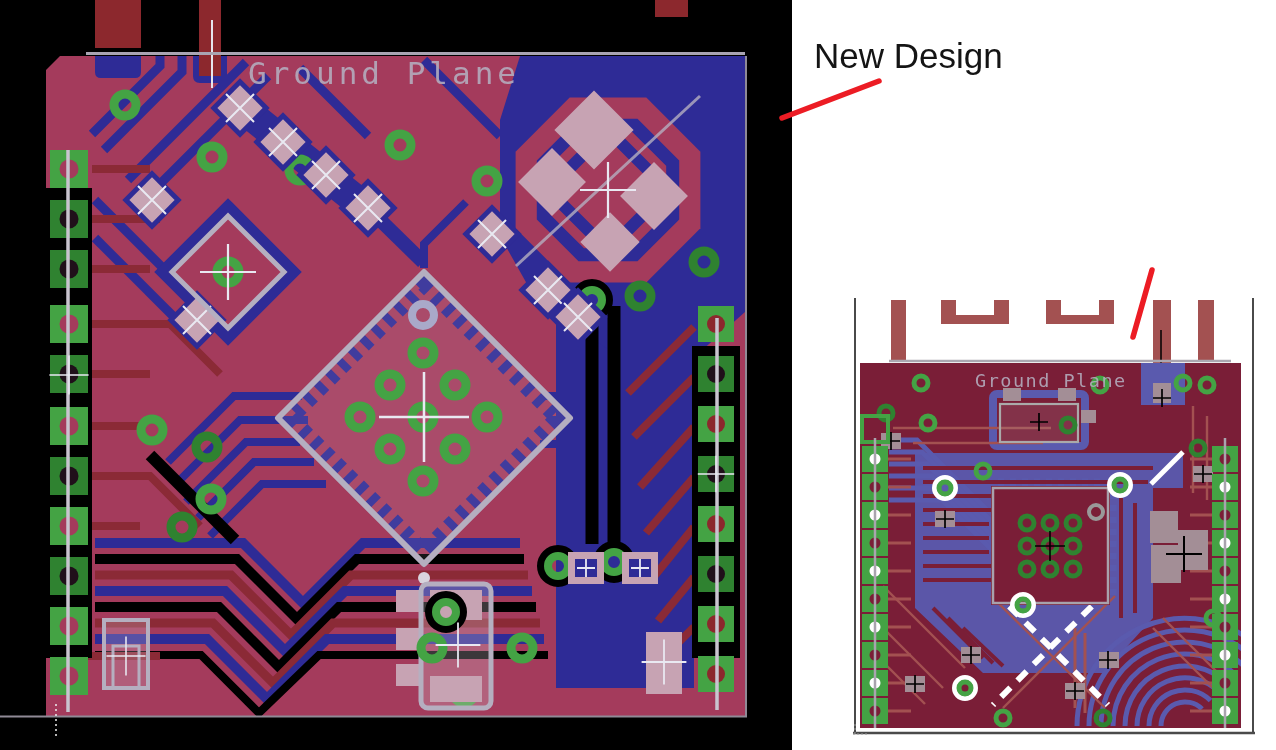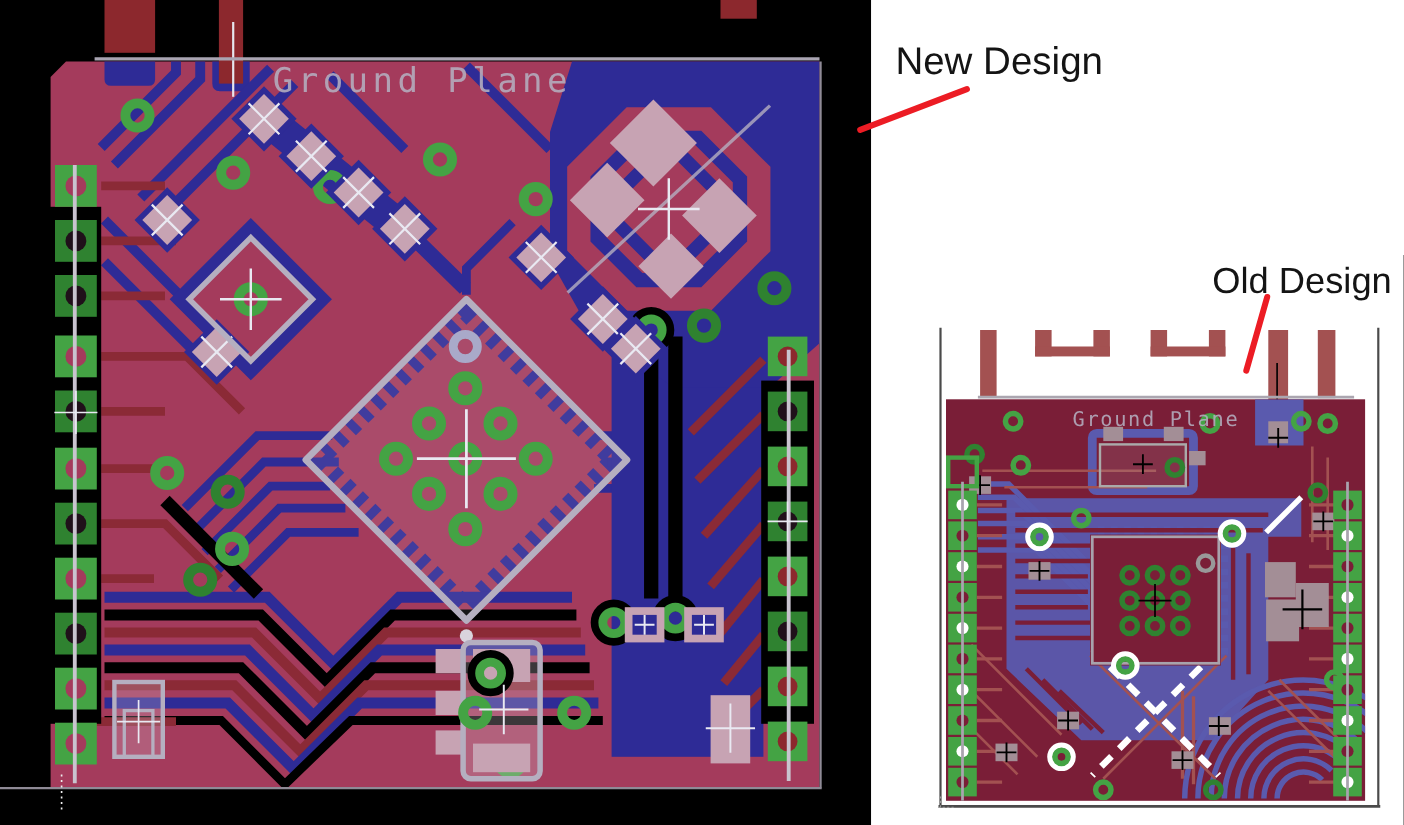--- a/index.html
+++ b/index.html
@@ -523,20 +523,19 @@
           <use href="#opadm" x="359" y="382"></use>
       <use href="#opadw" x="359" y="410"></use>
       <path d="M372,150 V440" stroke="#A9A4AE" stroke-width="2.5" fill="none"></path>
     </g>
   </g>
 
   <text class="gtext" x="122" y="99" font-size="18.5" letter-spacing="1.5">Ground Plane</text>
 </svg>
 
 <div id="new-label" class="anno-label">New Design</div>
-<div id="old-label" class="anno-label">Old Design</div>
 
 <svg id="anno-overlay" width="1276" height="750" viewBox="0 0 1276 750">
   <path class="anno-line" d="M782,118 L879,81"></path>
   <path class="anno-line" d="M1133,337 L1152,270"></path>
 </svg>
 
 </div>
 
 </body></html>

